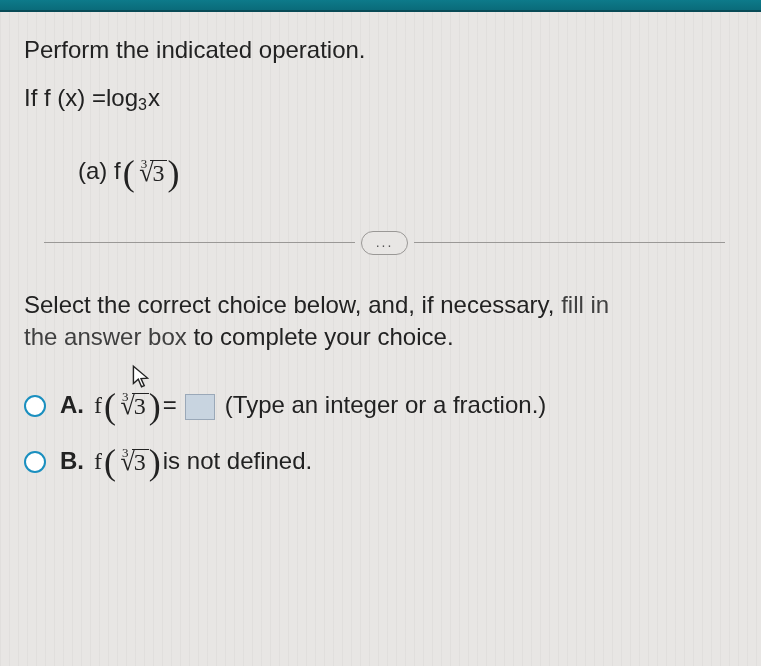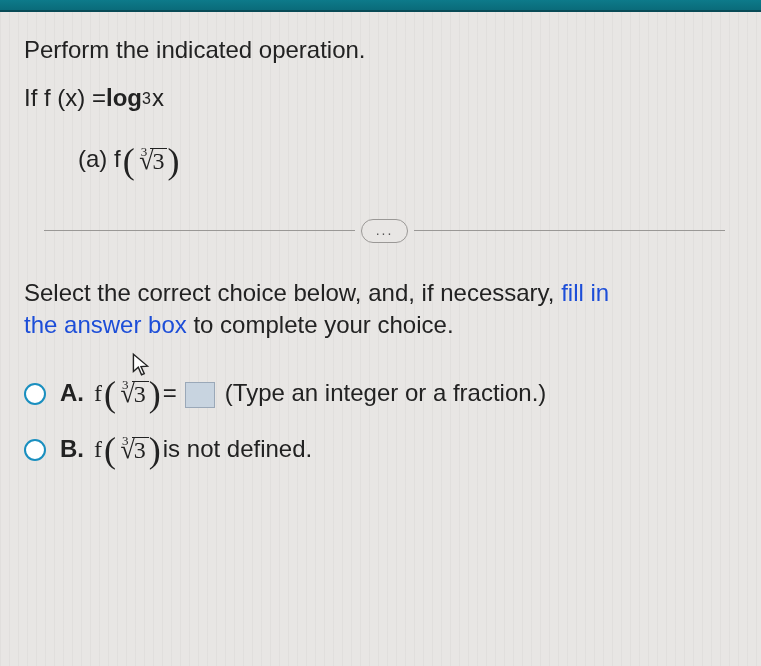--- a/index.html
+++ b/index.html
@@ -18,22 +18,22 @@
     }
     .content {
       padding: 22px 16px 0 24px;
       color: #222;
       font-size: 24px;
       line-height: 1.35;
       position: relative;
     }
     .row { margin-bottom: 14px; }
     .prompt1 { margin-bottom: 16px; }
-    .prompt2 { margin-bottom: 28px; display: flex; align-items: flex-start; flex-wrap: wrap; }
-    .bold { font-weight: 700; }
+    .prompt2 { margin-bottom: 40px; display: flex; align-items: center; flex-wrap: wrap; }
+    .bold { font-weight: 400; }
     .sub { font-size: 16px; position: relative; top: 6px; margin-right: 1px; }
     .parts { margin-left: 54px; margin-bottom: 40px; }
     .part-a, .part-b { display: flex; }
     .part-b { margin-top: 0; }
     .math { font-family: 'Times New Roman', serif; }
     .root-wrap {
       display: inline-flex;
       align-items: center;
       font-family: 'Times New Roman', serif;
       position: relative;
@@ -89,21 +89,21 @@
       padding: 3px 14px 5px 14px;
       font-size: 14px;
       color: #555;
       letter-spacing: 2px;
       margin: 0 6px;
       background: #e8e6e4;
       cursor: pointer;
       line-height: 1;
     }
     .instr { margin-bottom: 34px; }
-    .hl-blue { color: #1d4ed8; }
+    .hl-blue { color: #404040; }
     .choice {
       display: flex;
       align-items: center;
       margin-bottom: 20px;
       position: relative;
     }
     .radio {
       width: 22px;
       height: 22px;
       border: 2px solid #1a8fbf;

